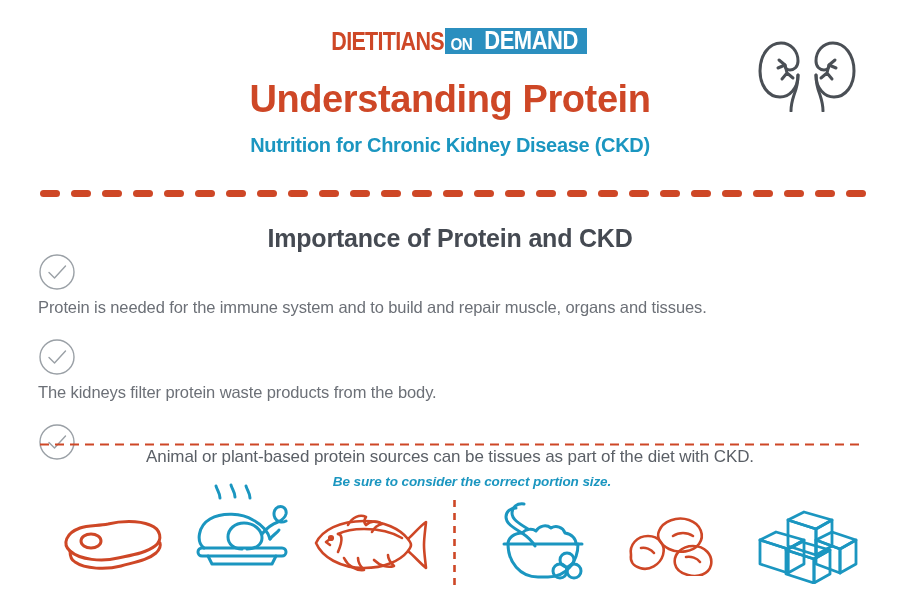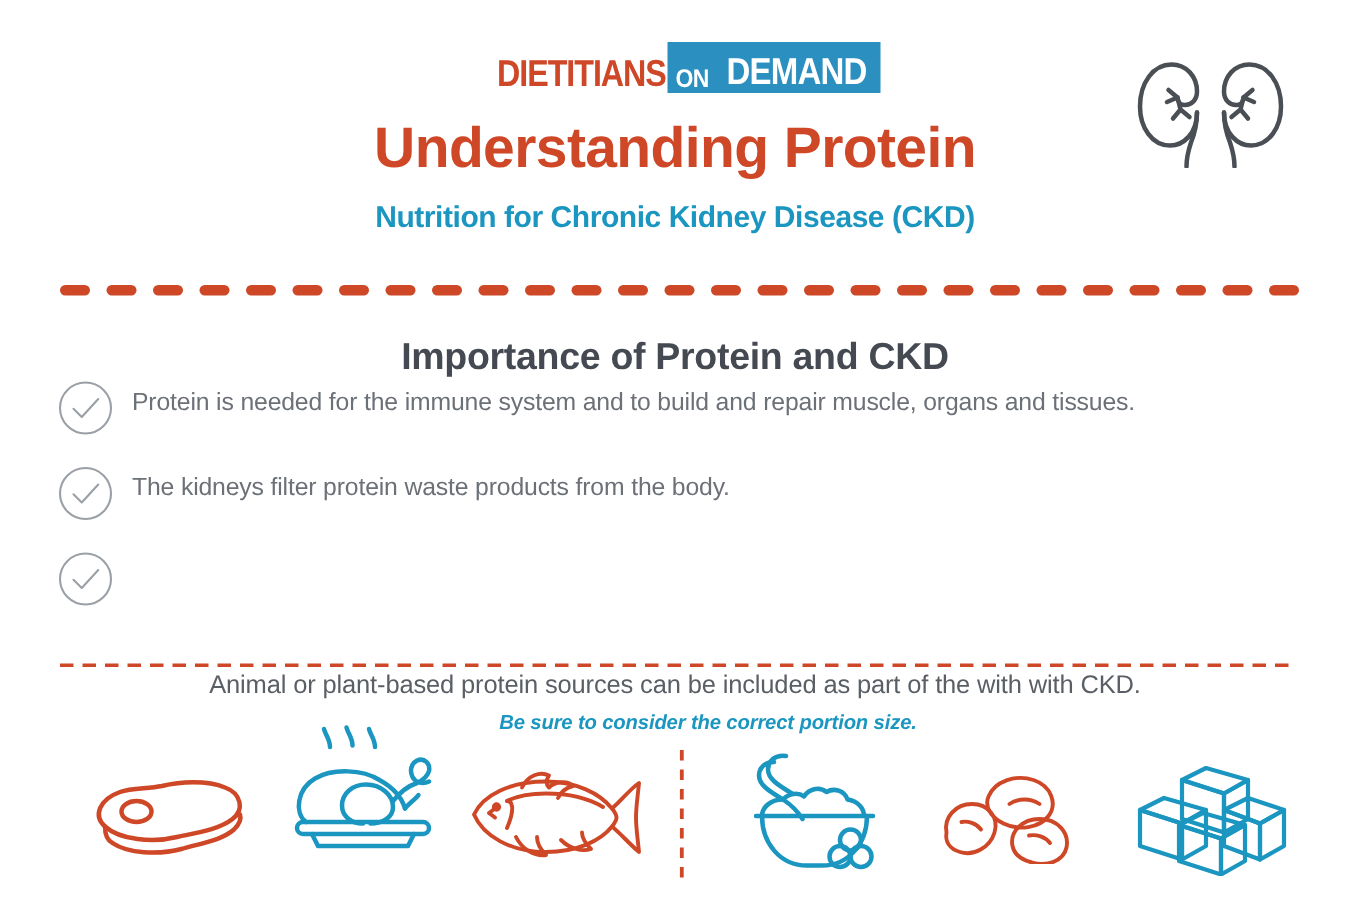--- a/index.html
+++ b/index.html
@@ -30,21 +30,21 @@
     letter-spacing: -0.8px;
     font-family: "Liberation Sans Narrow", "Liberation Sans", sans-serif;
     transform: scaleX(0.86);
     transform-origin: right bottom;
   }
   .logo-block {
     background: #2B8FBF;
     color: #ffffff;
     font-weight: bold;
     display: flex; align-items: flex-end;
-    padding: 8px 3px 1px 4px;
+    padding: 0 3px 1px 4px;
     margin-left: 1px;
     letter-spacing: -0.6px;
   }
   .logo-on { font-size: 17px; padding-right: 4px; transform: scaleX(0.9); }
   .logo-demand { font-size: 25px; transform: scaleX(0.88); }
 
   
   .kidney-icon {
     position: absolute;
     top: 32px; left: 752px;
@@ -96,20 +96,21 @@
   
   .bullets {
     position: absolute;
     top: 252px; left: 38px;
     width: 830px;
   }
   .bullet {
     display: flex;
     align-items: flex-start;
     margin-bottom: 18px;
+    flex-direction: column;
   }
   .bullet-icon {
     flex: 0 0 auto;
     width: 38px; height: 38px;
     margin-right: 12px;
     margin-top: 1px;
   }
   .bullet-text {
     color: #6C7077;
     font-size: 16.5px;
@@ -247,21 +248,21 @@
     </div>
 
   </div>
 
   <div class="divider-thin">
     <svg width="820" height="3" viewBox="0 0 820 3">
       <line x1="0" y1="1.5" x2="820" y2="1.5" stroke="#CE4726" stroke-width="2.2" stroke-dasharray="9 6"></line>
     </svg>
   </div>
 
-  <div class="statement">Animal or plant-based protein sources can be included as part of the with with CKD.</div>
+  <div class="statement">Animal or plant-based protein sources can be tissues as part of the diet with CKD.</div>
   <div class="note">Be sure to consider the correct portion size.</div>
 
   <div class="vert-divider">
     <svg width="3" height="90" viewBox="0 0 3 90">
       <line x1="1.5" y1="0" x2="1.5" y2="90" stroke="#CE4726" stroke-width="2.6" stroke-dasharray="7 6"></line>
     </svg>
   </div>
 
   <div class="foods">
 

